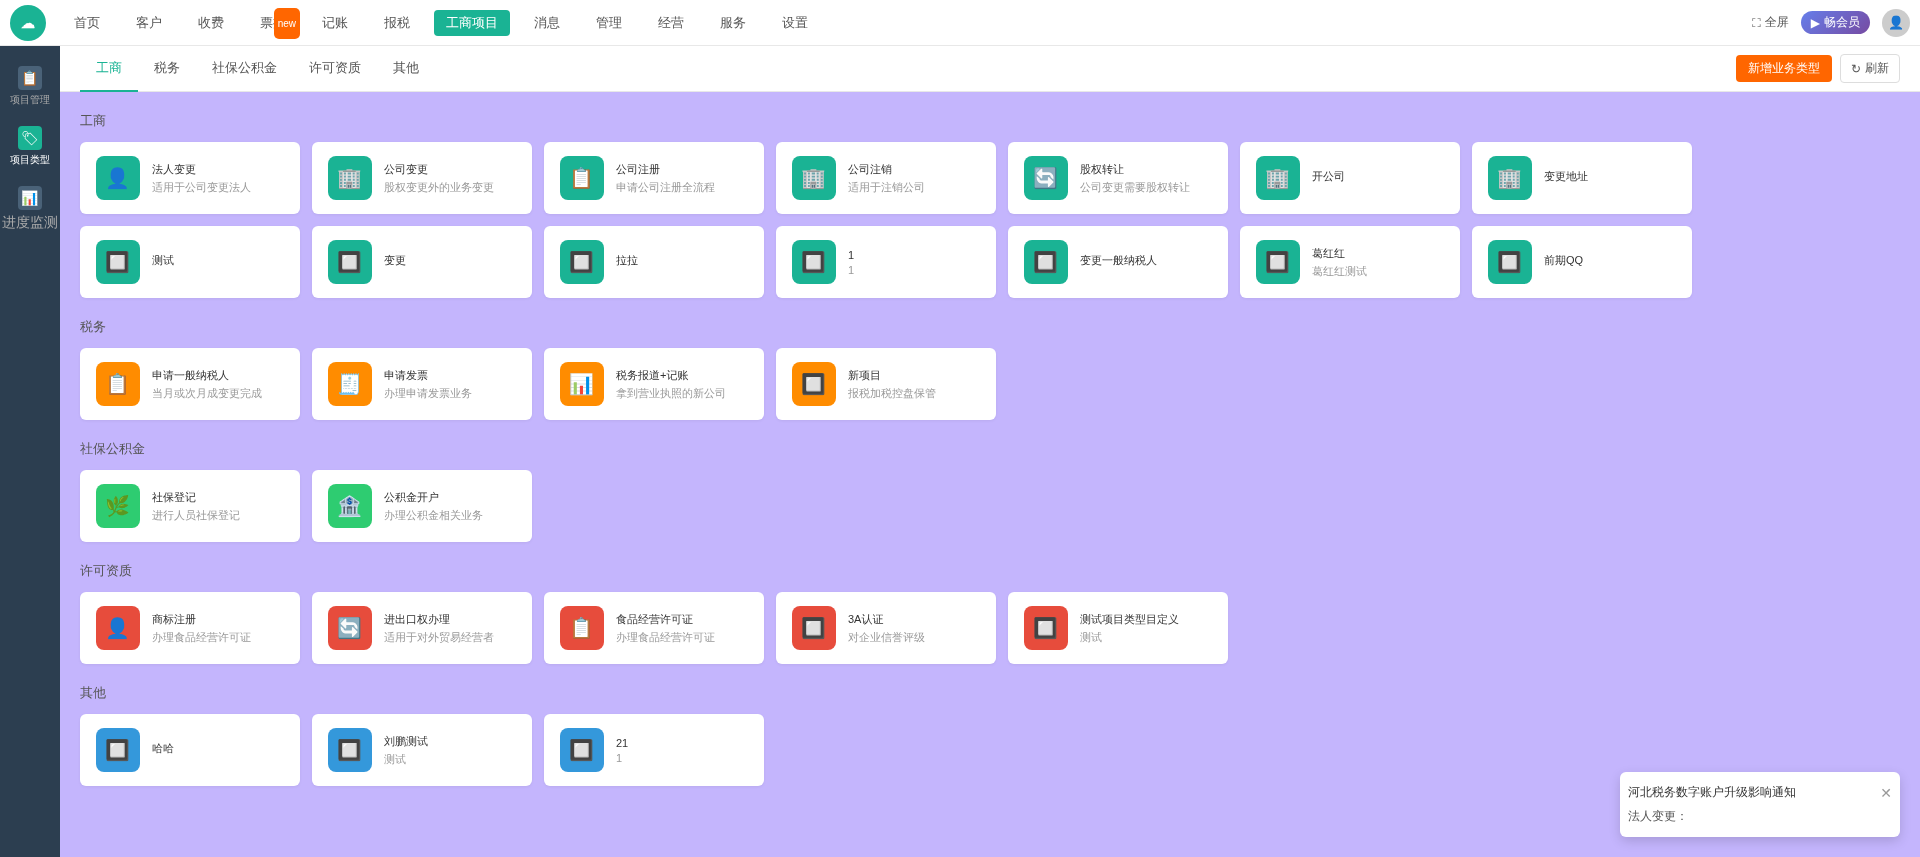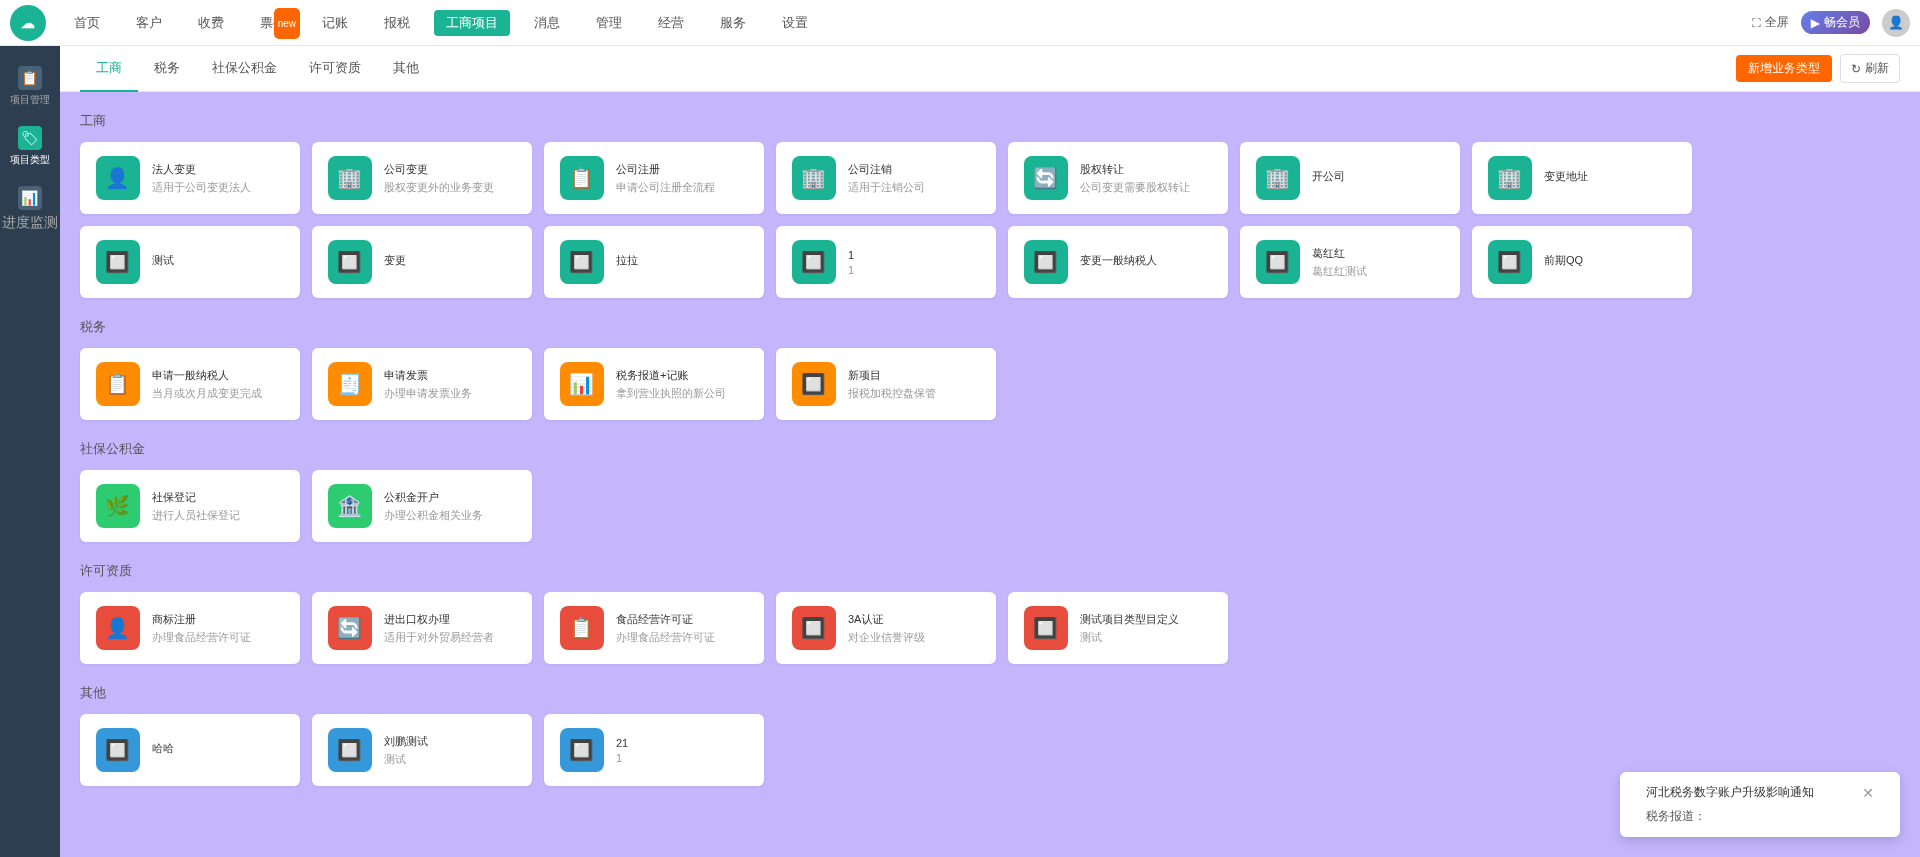--- a/index.html
+++ b/index.html
@@ -209,21 +209,21 @@
     .icon-green { background: #2ecc71; }
 
     
     .notification-popup {
       position: fixed;
       bottom: 20px; right: 20px;
       width: 280px;
       background: #fff;
       border-radius: 6px;
       box-shadow: 0 4px 12px rgba(0,0,0,0.15);
-      padding: 12px 26px;
+      padding: 12px 8px;
       font-size: 12px;
       z-index: 200;
     }
     .notification-header {
       display: flex; justify-content: space-between; align-items: center;
       margin-bottom: 6px;
     }
     .notification-title { font-weight: 500; color: #333; }
     .notification-close { cursor: pointer; color: #999; font-size: 14px; }
     .notification-content { color: #555; line-height: 1.5; }
@@ -517,14 +517,14 @@
       </div>
       </div>
   </div>
 </div>
 
 <div class="notification-popup">
   <div class="notification-header">
     <span class="notification-title">河北税务数字账户升级影响通知</span>
     <span class="notification-close">✕</span>
   </div>
-  <div class="notification-content">税务报道：</div>
+  <div class="notification-content">法人变更：</div>
 </div>
 
 </body></html>

